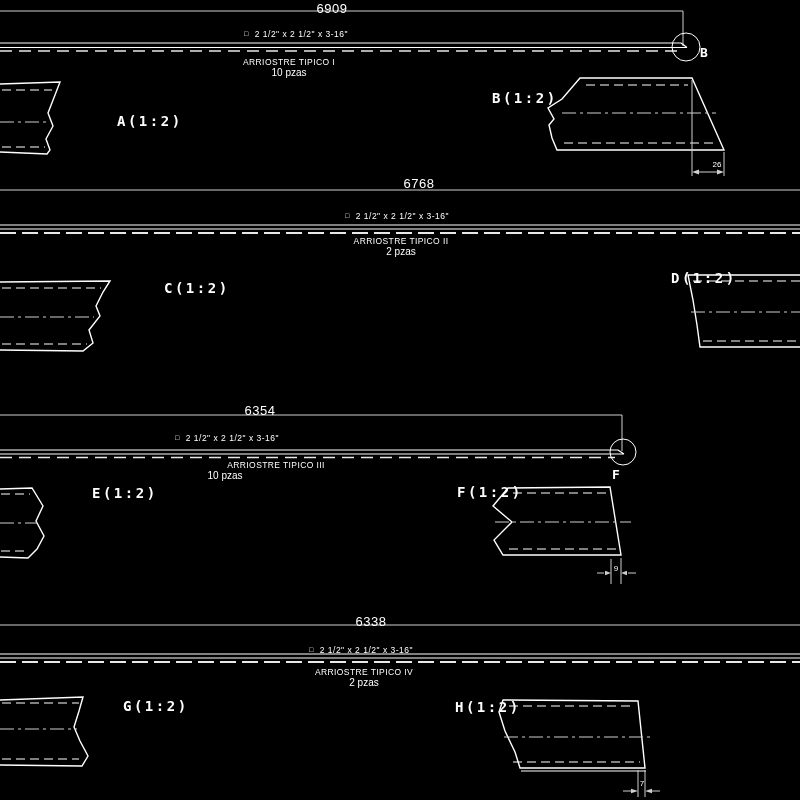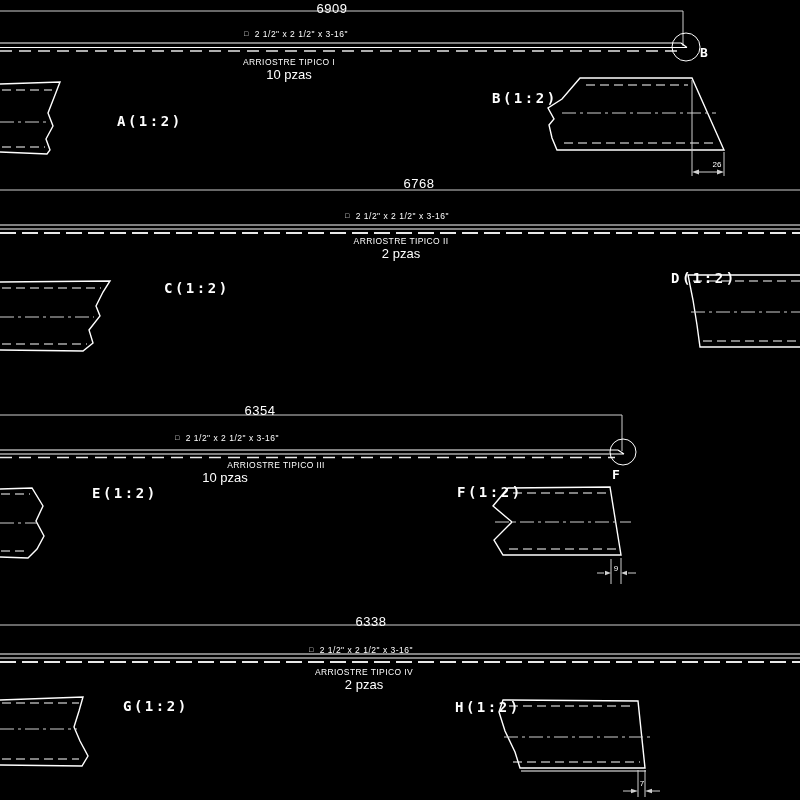--- a/index.html
+++ b/index.html
@@ -4,21 +4,21 @@
 <style>
   html,body{margin:0;padding:0;background:#000;}
   #canvas{position:relative;width:800px;height:800px;background:#000;overflow:hidden;
           font-family:"DejaVu Sans Mono","Liberation Mono",monospace;}
   #linework{position:absolute;left:0;top:0;}
   .txt{position:absolute;color:#fff;white-space:nowrap;transform:translateX(-50%);}
   .dim-text{font-family:"Liberation Sans",sans-serif;font-size:13px;letter-spacing:.5px;}
   .spec{font-family:"Liberation Sans",sans-serif;font-size:8.5px;letter-spacing:.5px;}
   .spec .sym{font-size:7px;margin-right:6px;vertical-align:1px;}
   .band-title{font-family:"Liberation Sans",sans-serif;font-size:8.5px;letter-spacing:.4px;}
-  .qty{font-family:"Liberation Sans",sans-serif;font-size:13px;}
+  .qty{font-family:"Liberation Sans",sans-serif;font-size:10px;}
   .detail-label{font-size:14px;font-weight:bold;letter-spacing:2.5px;transform:none;padding-left:41px;}
   .end-letter{font-size:13px;font-weight:bold;transform:none;}
   .mini-dim{font-family:"Liberation Sans",sans-serif;font-size:8px;}
 </style>
 </head>
 <body>
 
 <div id="canvas">
 
   <svg id="linework" width="800" height="800" viewBox="0 0 800 800" fill="none" stroke-linecap="butt">

